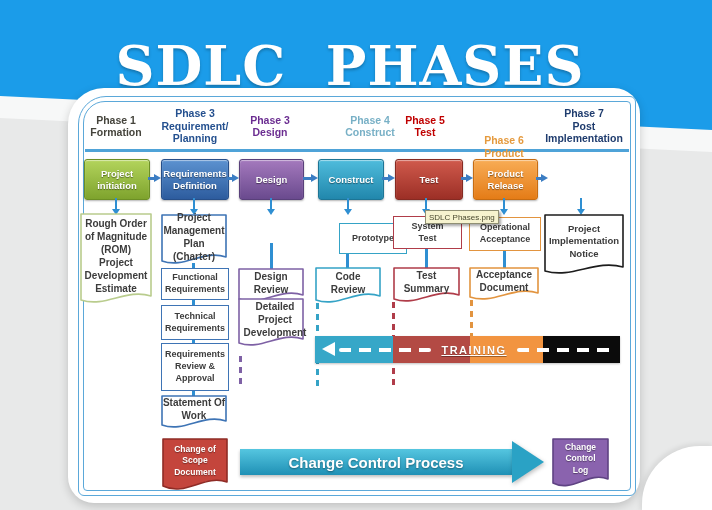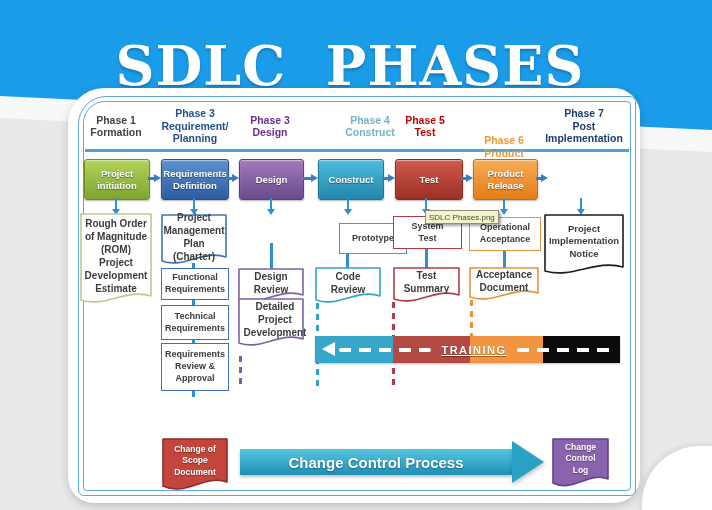--- a/index.html
+++ b/index.html
@@ -232,20 +232,27 @@
 Management
 Plan (Charter)</div>
     </div>
   <div class="abs rd bc2" id="d22">Functional
 Requirements</div>
   <div class="abs rd bc2" id="d23">Technical
 Requirements</div>
   <div class="abs rd bc2" id="d24">Requirements
 Review &amp;
 Approval</div>
+  <div class="abs doc" id="d25">
+      <svg width="66" height="40" viewBox="0 0 66 40" aria-hidden="true">
+        <path d="M1,1 L65,1 L65,26 C 42.2,18 23.8,38 1,30 Z" fill="#ffffff" stroke="#3e74b5" stroke-width="1.6" stroke-linejoin="round"></path>
+      </svg>
+      <div class="dt">Statement Of
+Work</div>
+    </div>
 
   <div class="abs doc" id="d32">
       <svg width="66" height="41" viewBox="0 0 66 41" aria-hidden="true">
         <path d="M1,1 L65,1 L65,27 C 42.2,19 23.8,39 1,31 Z" fill="#ffffff" stroke="#7e61a5" stroke-width="1.6" stroke-linejoin="round"></path>
       </svg>
       <div class="dt">Design
 Review</div>
     </div>
   <div class="abs doc" id="d33">
       <svg width="66" height="55" viewBox="0 0 66 55" aria-hidden="true">

